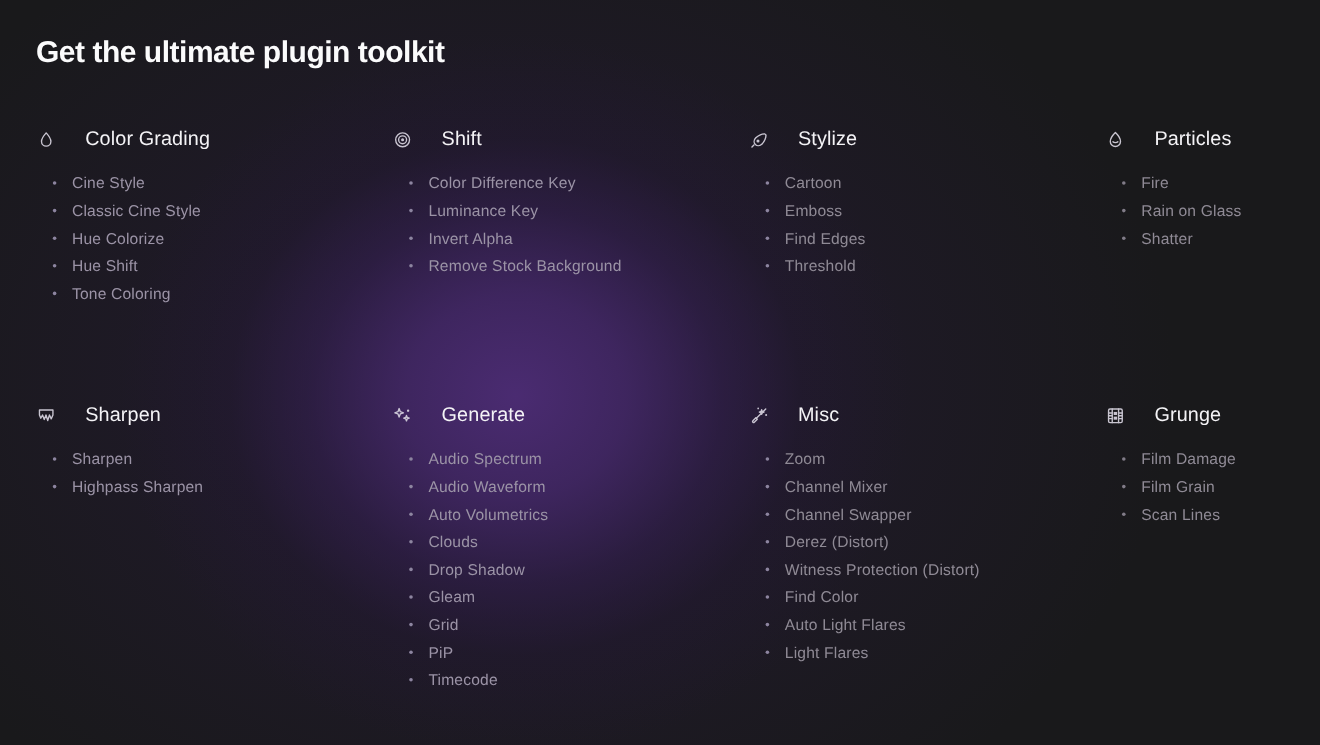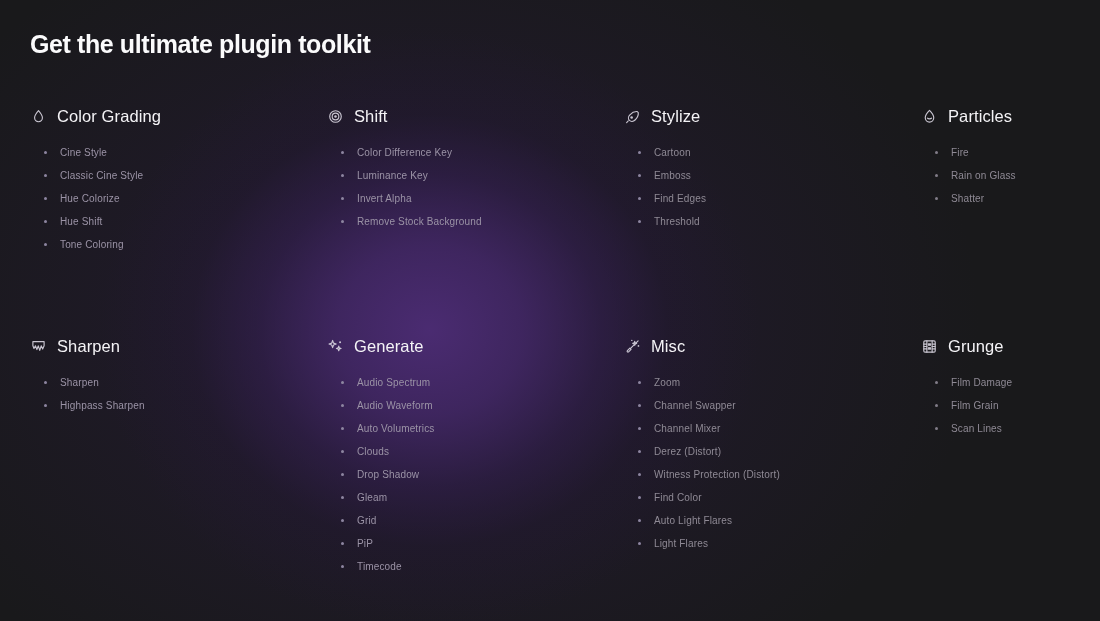--- a/index.html
+++ b/index.html
@@ -65,21 +65,21 @@
     grid-template-columns: 297px 297px 297px 297px;
     grid-template-rows: auto auto;
     row-gap: 78px;
   }
 
   .category { width: 280px; }
 
   .cat-head {
     display: flex;
     align-items: center;
-    gap: 10px;
+    gap: 24px;
     height: 24px;
     margin-bottom: 13px;
   }
 
   .cat-icon {
     width: 17px;
     height: 17px;
     flex: 0 0 17px;
     display: block;
     opacity: 0.92;
@@ -92,21 +92,21 @@
     font-weight: 500;
     color: #f4f3f6;
     letter-spacing: 0.1px;
   }
 
   .item-list { list-style: none; margin-left: 14px; }
 
   .item {
     position: relative;
     padding-left: 16px;
-    font-size: 10px;
+    font-size: 13px;
     line-height: 13px;
     height: 23px;
     color: #9b93a6;
     letter-spacing: 0.15px;
     display: flex;
     align-items: center;
   }
 
   .item::before {
     content: "";
@@ -247,22 +247,22 @@
               <path stroke="#d8d4e0" stroke-width="1.35" fill="none" stroke-linecap="round" stroke-linejoin="round" d="M6.9 12.0 L4.0 14.9 a1.0 1.0 0 0 0 0 1.4 a1.0 1.0 0 0 0 1.4 0 L8.3 13.4 Z"></path>
               <path stroke="#d8d4e0" stroke-width="1.35" fill="none" stroke-linecap="round" stroke-linejoin="round" d="M12.6 4.0 L13.2 5.7 L14.9 6.3 L13.2 6.9 L12.6 8.6 L12.0 6.9 L10.3 6.3 L12.0 5.7 Z"></path>
               <circle cx="17.0" cy="9.3" r="1.0" fill="#d8d4e0"></circle>
               <circle cx="9.2" cy="2.8" r="0.85" fill="#d8d4e0"></circle>
             </svg>
           </span>
           <span class="cat-title">Misc</span>
         </div>
         <ul class="item-list">
           <li class="item">Zoom</li>
+          <li class="item">Channel Mixer</li>
           <li class="item">Channel Swapper</li>
-          <li class="item">Channel Mixer</li>
           <li class="item">Derez (Distort)</li>
           <li class="item">Witness Protection (Distort)</li>
           <li class="item">Find Color</li>
           <li class="item">Auto Light Flares</li>
           <li class="item">Light Flares</li>
         </ul>
       </div>
       <div class="category col-4">
         <div class="cat-head">
           <span class="cat-icon">

